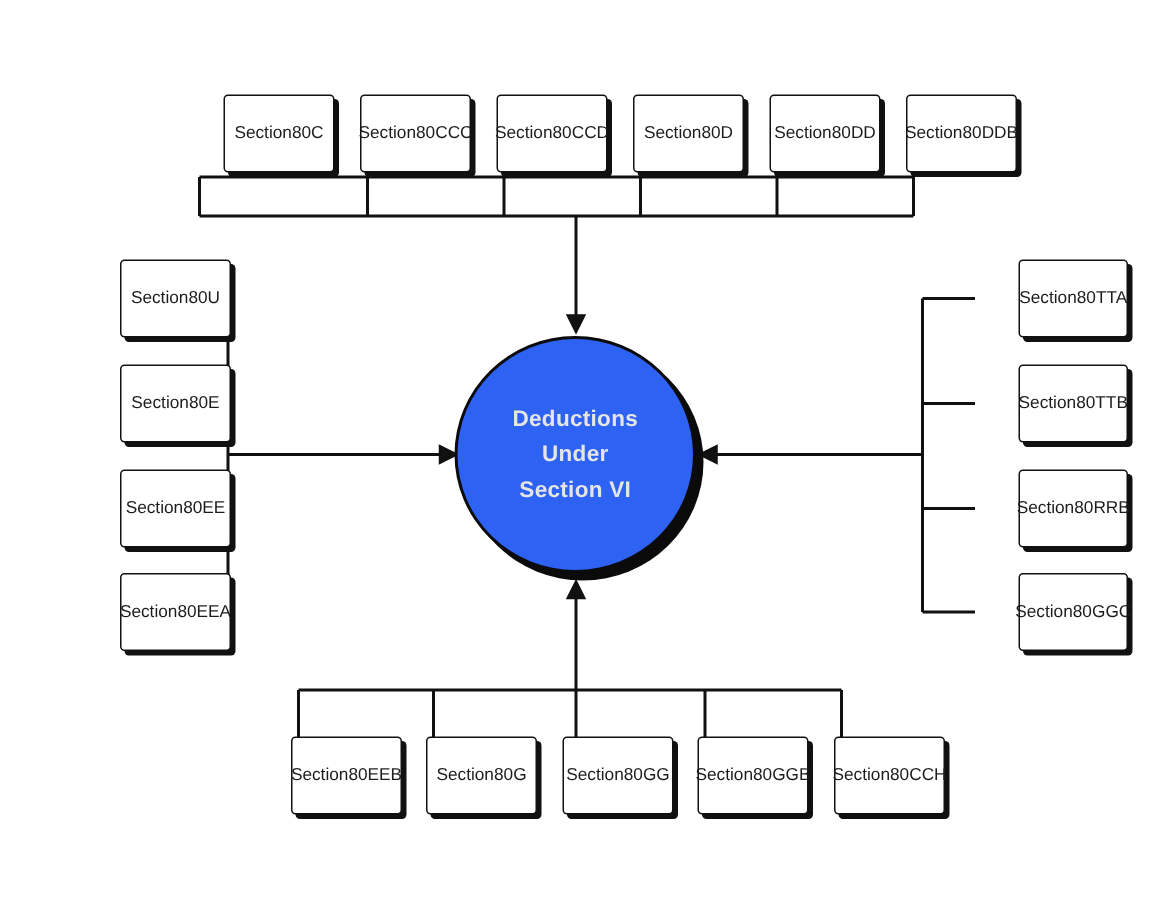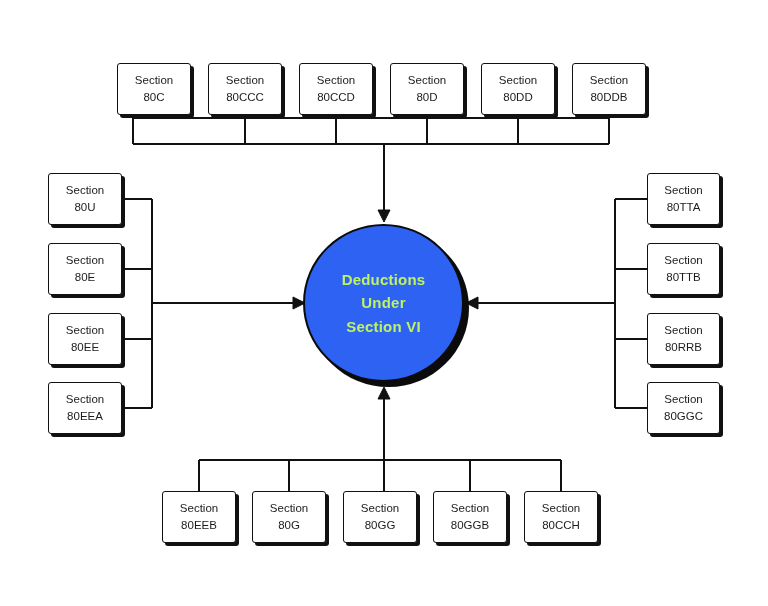--- a/index.html
+++ b/index.html
@@ -33,47 +33,48 @@
   }
   .box {
     position: absolute;
     z-index: 2;
     box-sizing: border-box;
     background: #ffffff;
     border: 1.6px solid #111111;
     border-radius: 3px;
     box-shadow: 3px 3px 0 #111111;
     display: flex;
-    flex-direction: column;
+    flex-direction: row;
     align-items: center;
     justify-content: center;
     text-align: center;
     font-size: 11.5px;
     line-height: 1.45;
     font-weight: 500;
     color: #1c1c1c;
+    margin-left: 32px;
   }
   .center-circle {
     position: absolute;
     z-index: 3;
     left: 303px;
     top: 224px;
     width: 161px;
     height: 158px;
     box-sizing: border-box;
     border-radius: 50%;
     background: #2d62f3;
     border: 2px solid #0b0b0b;
     box-shadow: 5px 5px 0 #0b0b0b;
     display: flex;
     flex-direction: column;
     align-items: center;
     justify-content: center;
     text-align: center;
-    color: #bef264;
+    color: #e5e5e5;
     font-size: 15px;
     font-weight: 700;
     line-height: 1.55;
     letter-spacing: 0.2px;
   }
 </style>
 </head>
 <body>
 
 <div class="stage">

